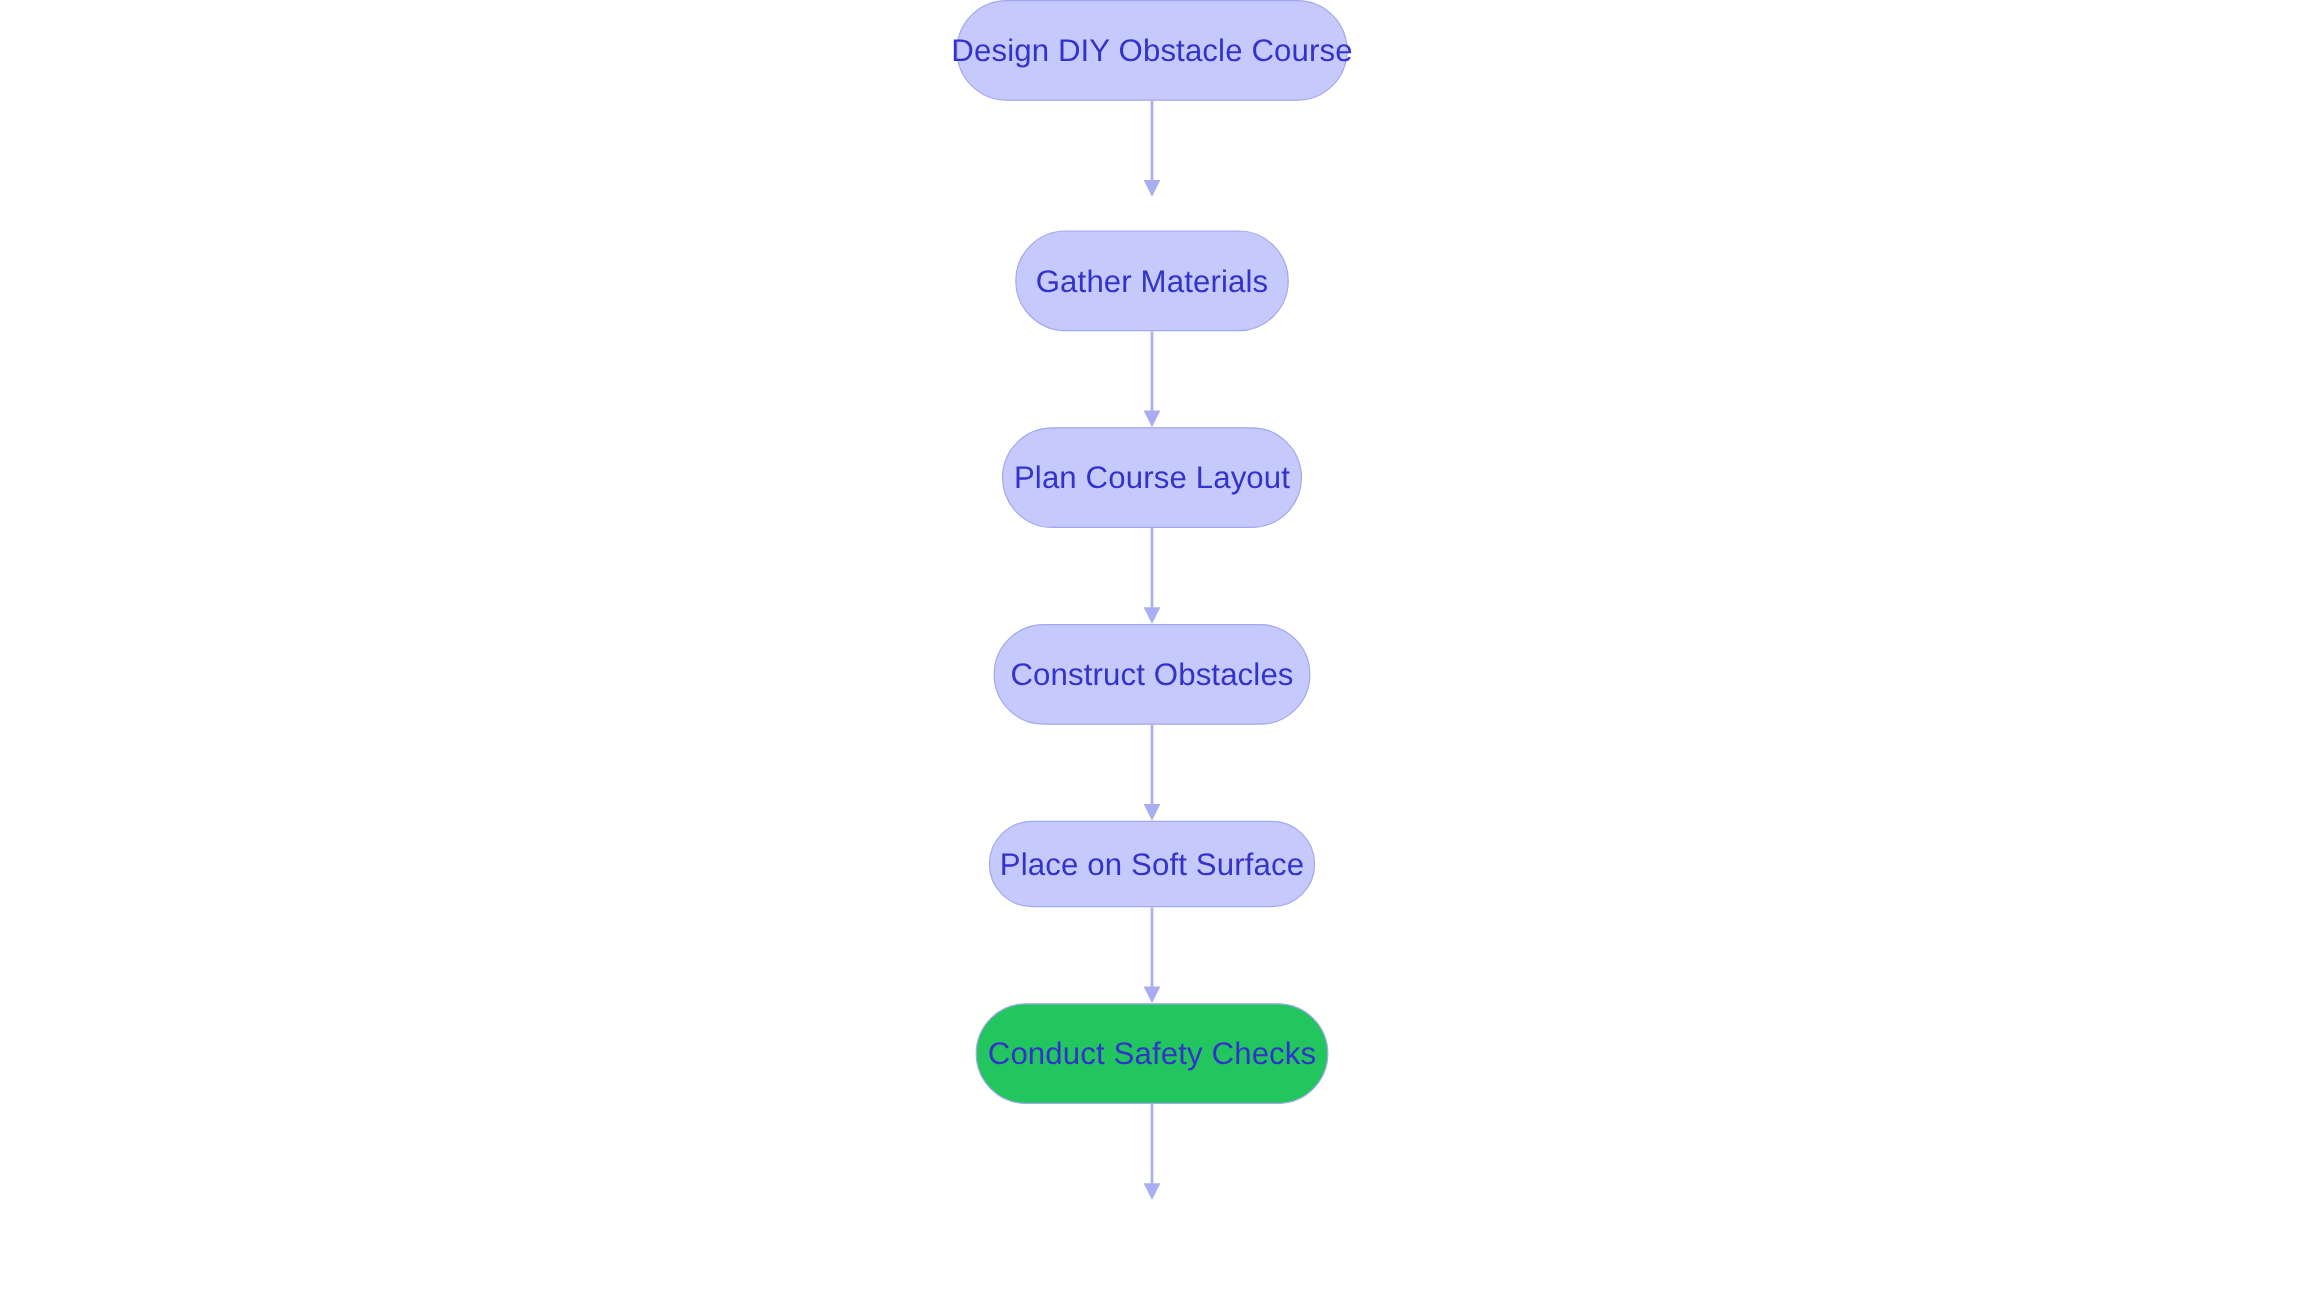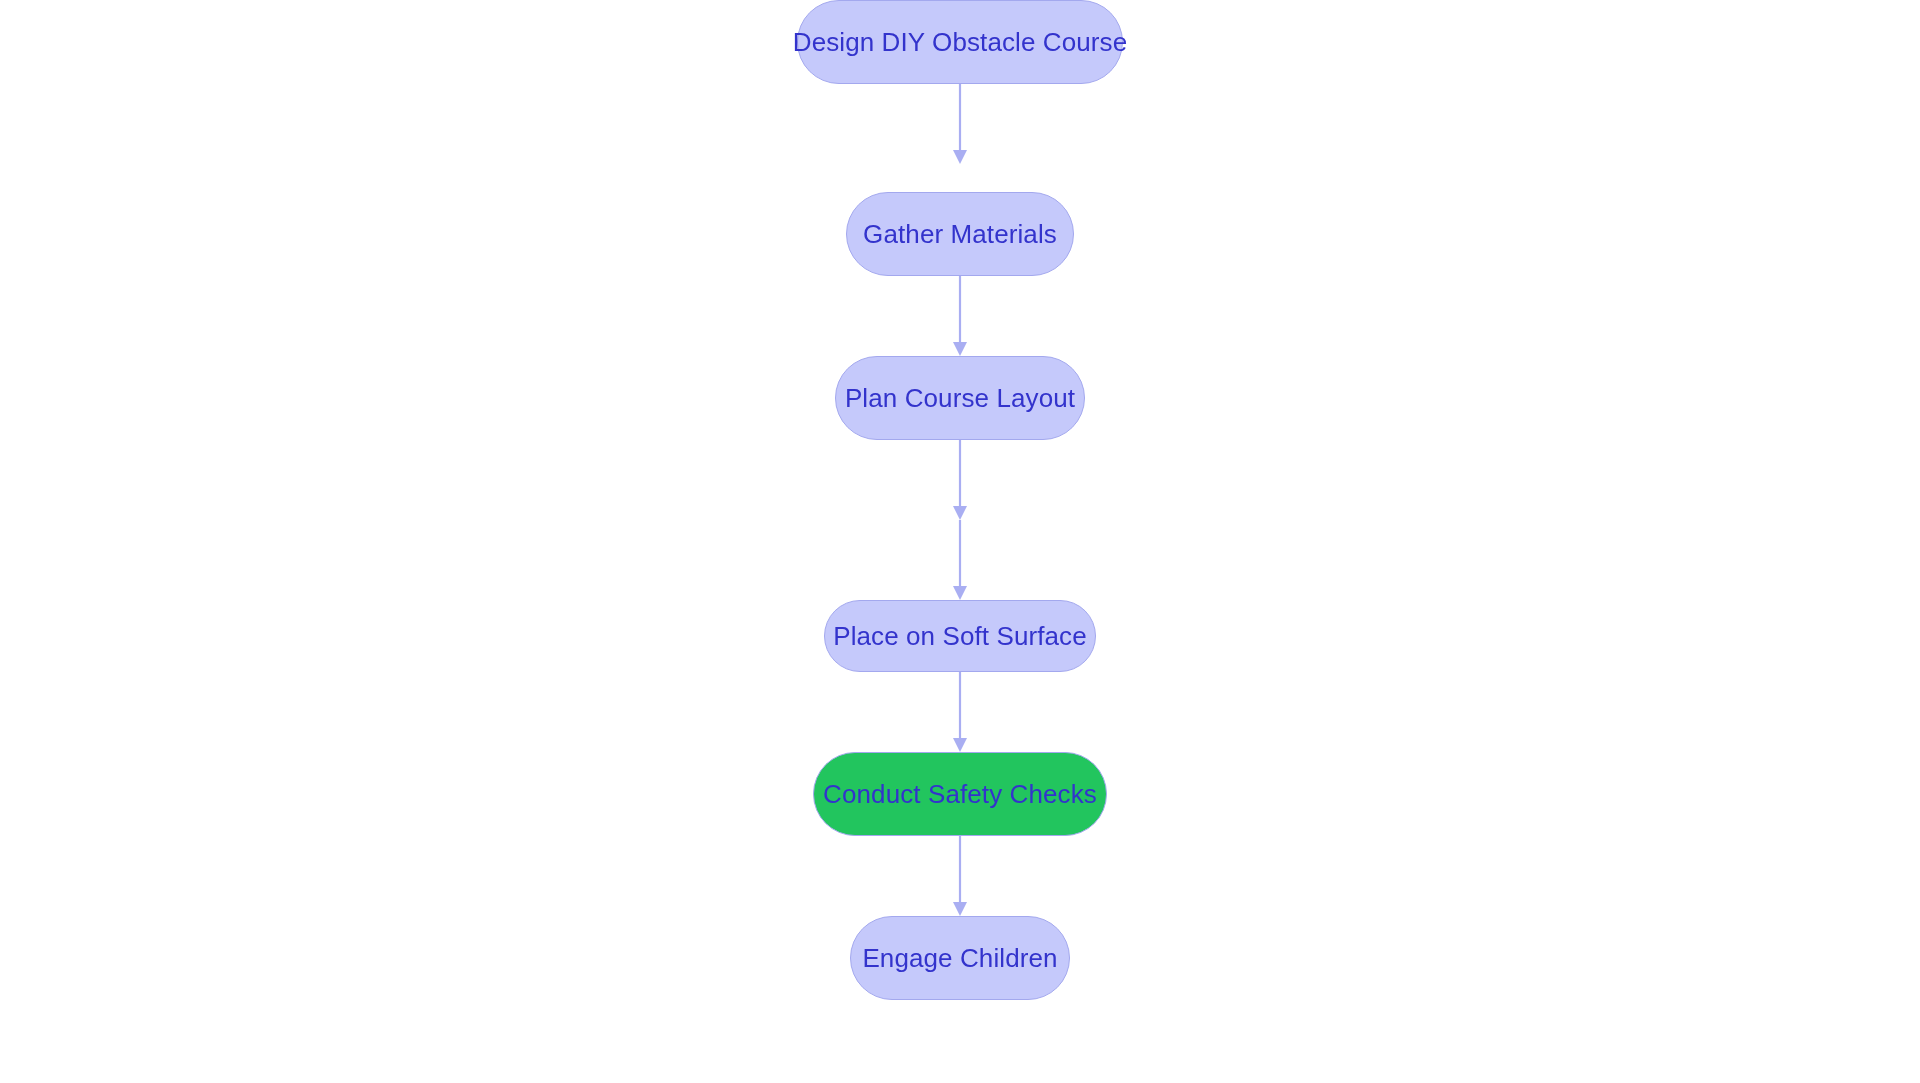--- a/index.html
+++ b/index.html
@@ -88,20 +88,23 @@
       </div>
       <div class="flow-node" style="width: 250px; height: 84px; font-size: 26px; background: rgb(197, 201, 251); border-color: rgb(163, 168, 238); color: rgb(51, 51, 204); text-align: right;">
         <span class="flow-node-label">Plan Course Layout</span>
       </div>
       <div class="flow-connector">
         <svg width="22" height="80" viewBox="0 0 22 80">
           <line x1="11" y1="0" x2="11" y2="67" stroke="#a9aef2" stroke-width="2.2"></line>
           <polygon points="4,66 18,66 11,80" fill="#a9aef2"></polygon>
         </svg>
       </div>
+      <div class="flow-node" style="width: 264px; height: 84px; font-size: 26px; background: rgb(197, 201, 251); border-color: rgb(163, 168, 238); color: rgb(51, 51, 204);">
+        <span class="flow-node-label">Construct Obstacles</span>
+      </div>
       <div class="flow-connector">
         <svg width="22" height="80" viewBox="0 0 22 80">
           <line x1="11" y1="0" x2="11" y2="67" stroke="#a9aef2" stroke-width="2.2"></line>
           <polygon points="4,66 18,66 11,80" fill="#a9aef2"></polygon>
         </svg>
       </div>
       <div class="flow-node" style="width: 272px; height: 72px; font-size: 26px; background: rgb(197, 201, 251); border-color: rgb(163, 168, 238); color: rgb(51, 51, 204);">
         <span class="flow-node-label">Place on Soft Surface</span>
       </div>
       <div class="flow-connector">
@@ -112,17 +115,14 @@
       </div>
       <div class="flow-node" style="width: 294px; height: 84px; font-size: 26px; background: #22c55e; border-color: rgb(163, 168, 238); color: rgb(51, 51, 204);">
         <span class="flow-node-label">Conduct Safety Checks</span>
       </div>
       <div class="flow-connector">
         <svg width="22" height="80" viewBox="0 0 22 80">
           <line x1="11" y1="0" x2="11" y2="67" stroke="#a9aef2" stroke-width="2.2"></line>
           <polygon points="4,66 18,66 11,80" fill="#a9aef2"></polygon>
         </svg>
       </div>
-      <div class="flow-node" style="width: 220px; height: 84px; font-size: 26px; background: rgb(197, 201, 251); border-color: rgb(163, 168, 238); color: rgb(51, 51, 204);">
-        <span class="flow-node-label">Engage Children</span>
-      </div>
     </div>
 </div>
 
 </body></html>

